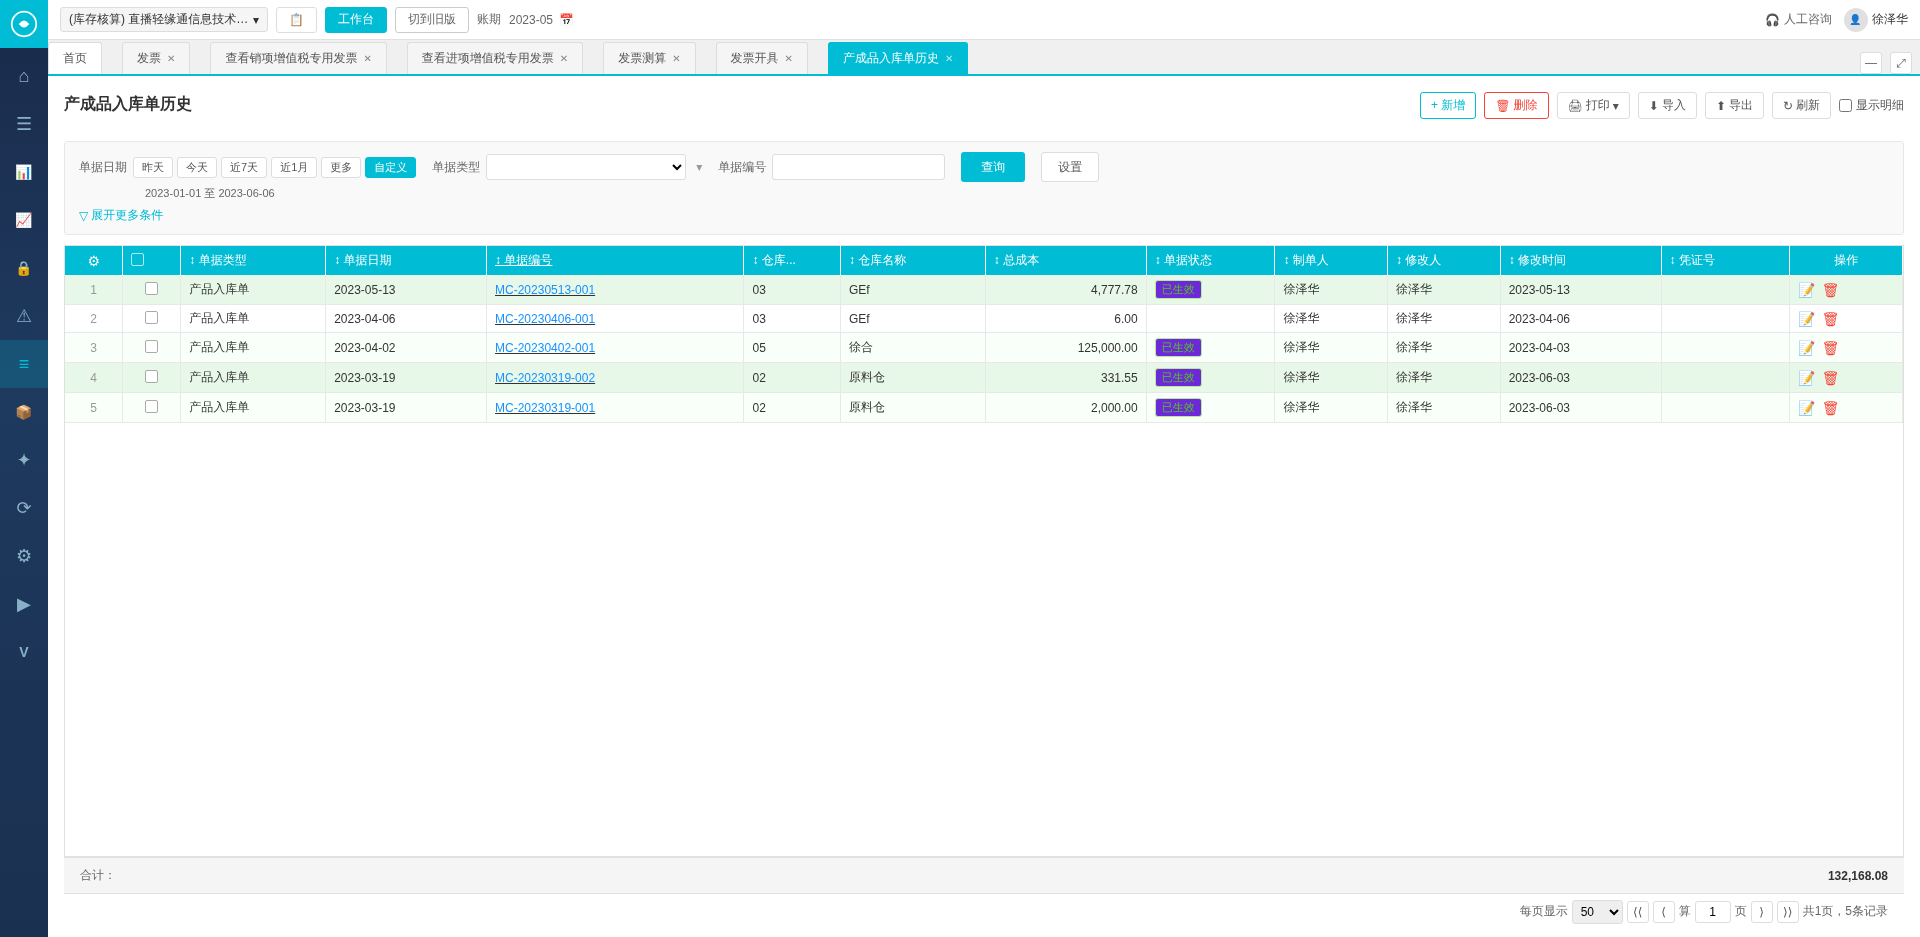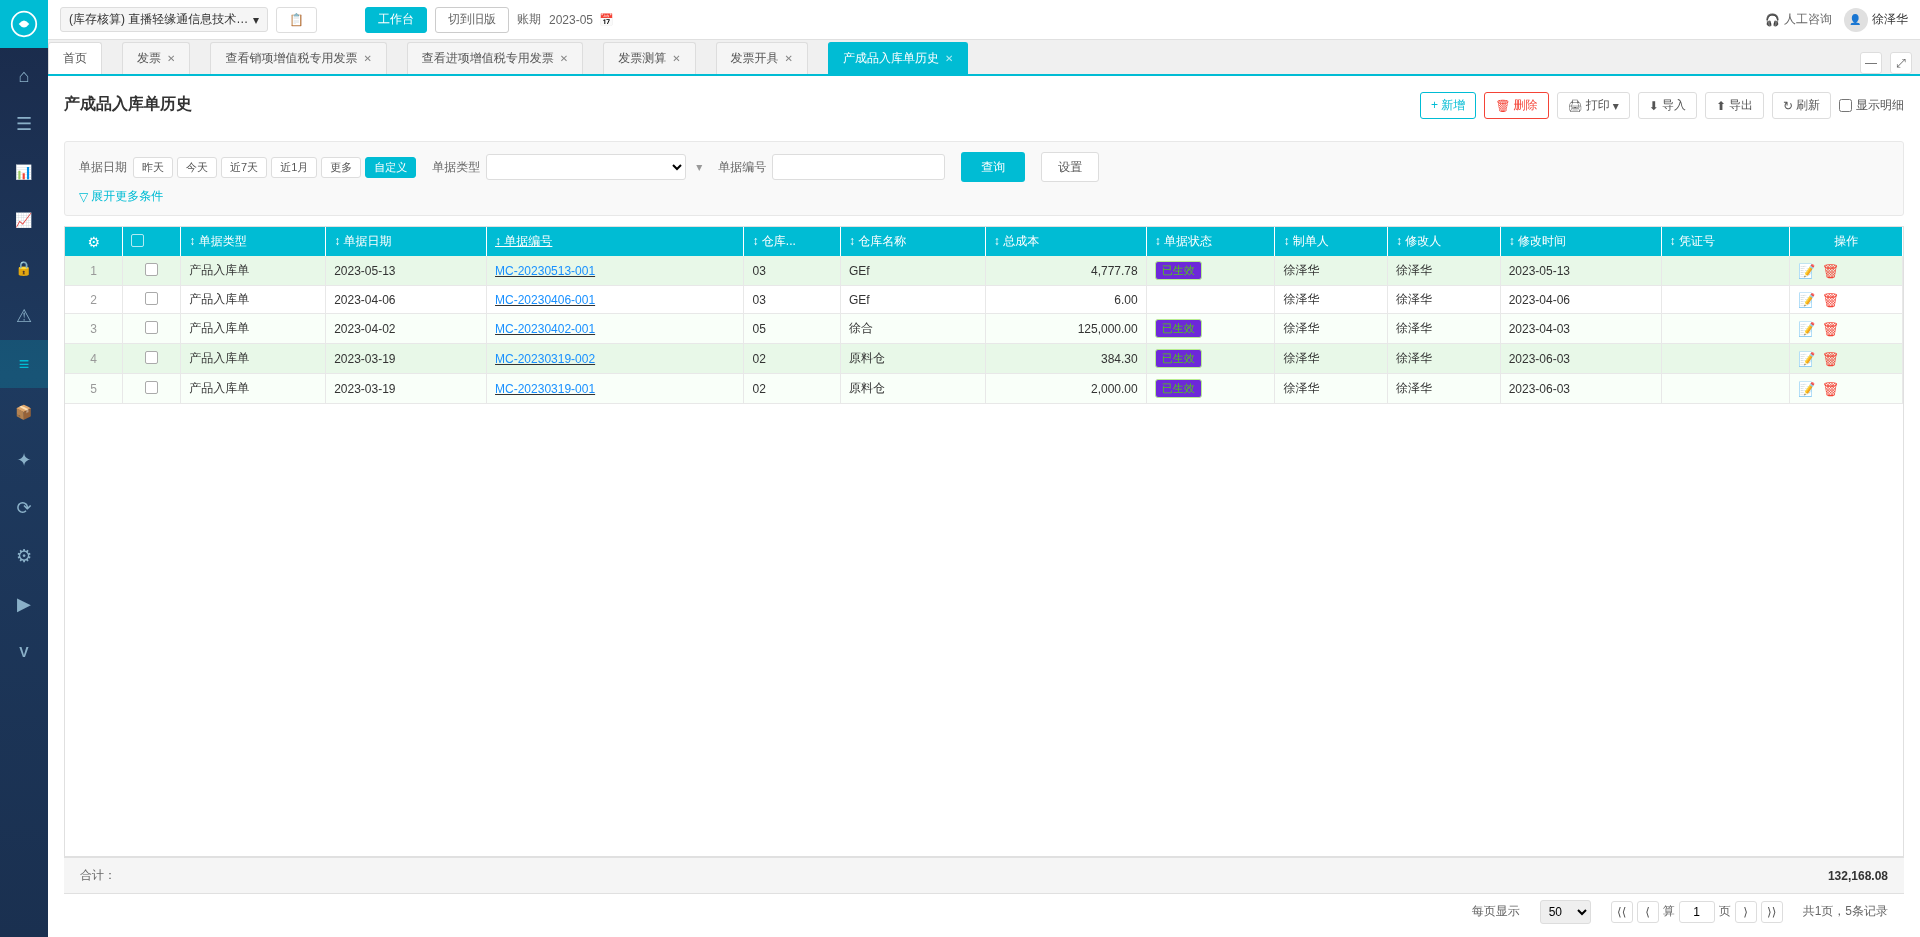--- a/index.html
+++ b/index.html
@@ -18,21 +18,21 @@
     .sidebar-icon { font-size: 18px; }
 
     
     .main-area { flex: 1; display: flex; flex-direction: column; overflow: hidden; }
 
     
     .top-header { height: 40px; background: #fff; border-bottom: 1px solid #e0e0e0; display: flex; align-items: center; padding: 0 12px; gap: 8px; flex-shrink: 0; }
     .company-selector { display: flex; align-items: center; gap: 4px; font-size: 12px; color: #333; cursor: pointer; background: #f5f5f5; border: 1px solid #ddd; border-radius: 3px; padding: 3px 8px; max-width: 220px; }
     .company-name { overflow: hidden; text-overflow: ellipsis; white-space: nowrap; max-width: 180px; }
     .header-btn { height: 26px; padding: 0 12px; border-radius: 3px; border: 1px solid #ddd; background: #fff; cursor: pointer; font-size: 12px; color: #333; }
-    .header-btn.workbench { background: #00bcd4; color: #fff; border-color: #00bcd4; margin-left: 40px; }
+    .header-btn.workbench { background: #00bcd4; color: #fff; border-color: #00bcd4; }
     .header-btn.switch { background: #fff; color: #666; border: 1px solid #ccc; }
     .period-label { font-size: 12px; color: #666; display: flex; align-items: center; gap: 4px; }
     .header-right { margin-left: auto; display: flex; align-items: center; gap: 12px; }
     .service-btn { display: flex; align-items: center; gap: 4px; color: #666; cursor: pointer; font-size: 12px; }
     .user-info { display: flex; align-items: center; gap: 4px; color: #333; font-size: 12px; cursor: pointer; }
     .user-avatar { width: 24px; height: 24px; border-radius: 50%; background: #e0e0e0; overflow: hidden; display: flex; align-items: center; justify-content: center; }
 
     
     .tab-bar { height: 36px; background: #f0f0f0; display: flex; align-items: flex-end; padding-left: 0; border-bottom: 2px solid #00bcd4; flex-shrink: 0; overflow: hidden; }
     .tab-item { height: 32px; padding: 0 14px; display: flex; align-items: center; gap: 6px; font-size: 12px; color: #555; cursor: pointer; border: 1px solid #ddd; border-bottom: none; background: #f5f5f5; margin-right: 20px; border-radius: 3px 3px 0 0; white-space: nowrap; }
@@ -103,21 +103,21 @@
     .col-modtime { width: 100px; }
     .col-voucher { width: 80px; }
     .col-op { width: 70px; text-align: center; }
 
     
     .footer-bar { height: 36px; background: #f5f5f5; border-top: 1px solid #e0e0e0; display: flex; align-items: center; padding: 0 16px; font-size: 12px; color: #333; flex-shrink: 0; margin-top: auto; }
     .total-label { color: #666; }
     .total-value { margin-left: auto; font-weight: bold; }
 
     
-    .pagination-bar { height: 36px; background: #fff; border-top: 1px solid #e0e0e0; display: flex; align-items: center; justify-content: flex-end; padding: 0 16px; gap: 20px; font-size: 12px; flex-shrink: 0; }
+    .pagination-bar { height: 36px; background: #fff; border-top: 1px solid #e0e0e0; display: flex; align-items: center; justify-content: flex-end; padding: 0 16px; gap: 4px; font-size: 12px; flex-shrink: 0; }
     .page-size-label { color: #666; }
     .page-size-select { height: 24px; border: 1px solid #ddd; border-radius: 3px; font-size: 12px; padding: 0 4px; }
     .page-nav { display: flex; align-items: center; gap: 4px; }
     .page-nav-btn { width: 22px; height: 22px; display: flex; align-items: center; justify-content: center; border: 1px solid #ddd; border-radius: 3px; cursor: pointer; color: #555; background: #fff; font-size: 12px; }
     .page-nav-btn:disabled { color: #ccc; cursor: default; }
     .page-input-wrap { display: flex; align-items: center; gap: 4px; color: #666; }
     .page-num-input { width: 36px; height: 22px; border: 1px solid #ddd; border-radius: 3px; text-align: center; font-size: 12px; }
     .total-records { color: #666; }
 
     .settings-gear { color: #fff; cursor: pointer; font-size: 14px; }
@@ -296,20 +296,21 @@
             </select>
             <span style="margin-left:4px;color:#999;font-size:12px">▾</span>
           </div>
           <div class="filter-item">
             <span class="filter-label">单据编号</span>
             <input class="filter-input" type="text" style="">
           </div>
           <button class="query-btn">查询</button>
           <button class="set-btn">设置</button>
         </div>
+        <div class="filter-date-range" style="margin-left:66px;margin-top:4px;">2023-01-01 至 2023-06-06</div>
         <div class="filter-row2" style="margin-top:6px;">
           <span class="expand-btn">
             <span>▽</span>
             <span>展开更多条件</span>
           </span>
         </div>
       </div>
 
       <div class="table-container">
         <table>
@@ -400,21 +401,21 @@
       </td>
     </tr>
               <tr class="highlight">
       <td class="col-settings row-num">4</td>
       <td class="col-cb cb-cell"><span class="checkbox-sim"></span></td>
       <td class="col-type">产品入库单</td>
       <td class="col-date">2023-03-19</td>
       <td class="col-num"><a class="link-text">MC-20230319-002</a></td>
       <td class="col-wh">02</td>
       <td class="col-whname">原料仓</td>
-      <td class="col-cost" style="text-align:right">384.30</td>
+      <td class="col-cost" style="text-align:right">331.55</td>
       <td class="col-status"><span class="status-badge status-active">已生效</span></td>
       <td class="col-maker">徐泽华</td>
       <td class="col-modifier">徐泽华</td>
       <td class="col-modtime">2023-06-03</td>
       <td class="col-voucher"></td>
       <td class="col-op">
         <div class="action-cell">
           <span class="action-icon" title="编辑">📝</span>
           <span class="action-icon del" title="删除">🗑</span>
         </div>

